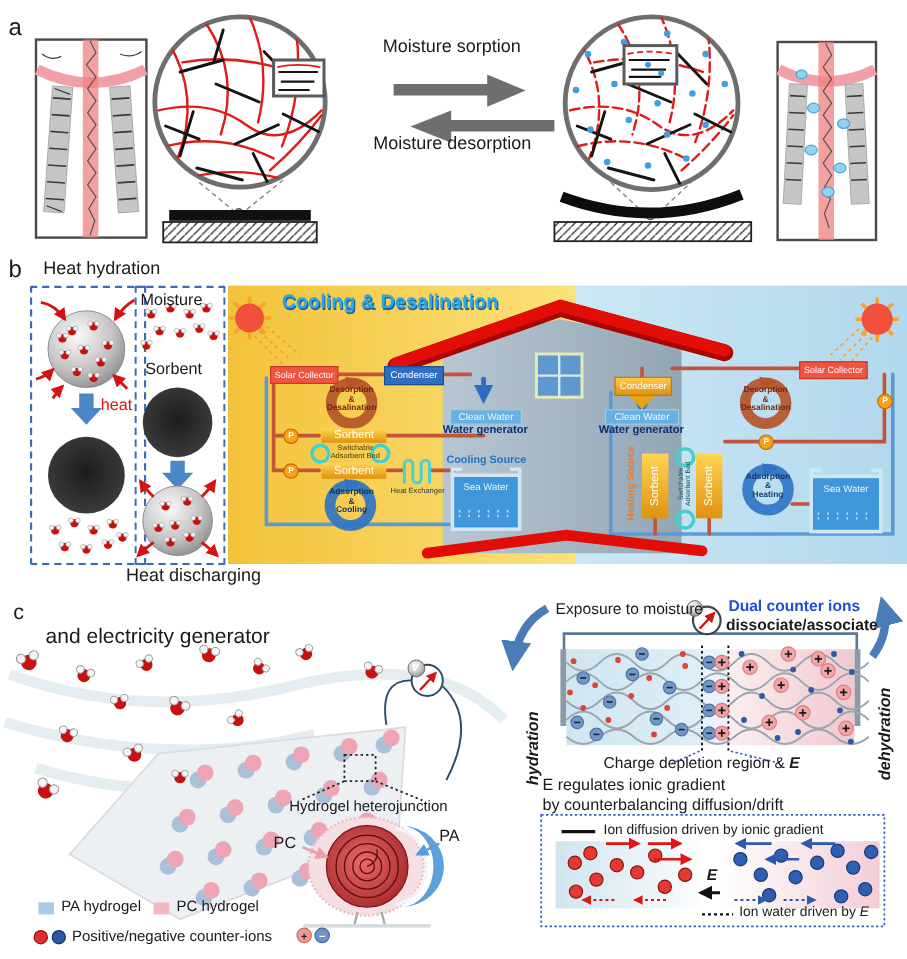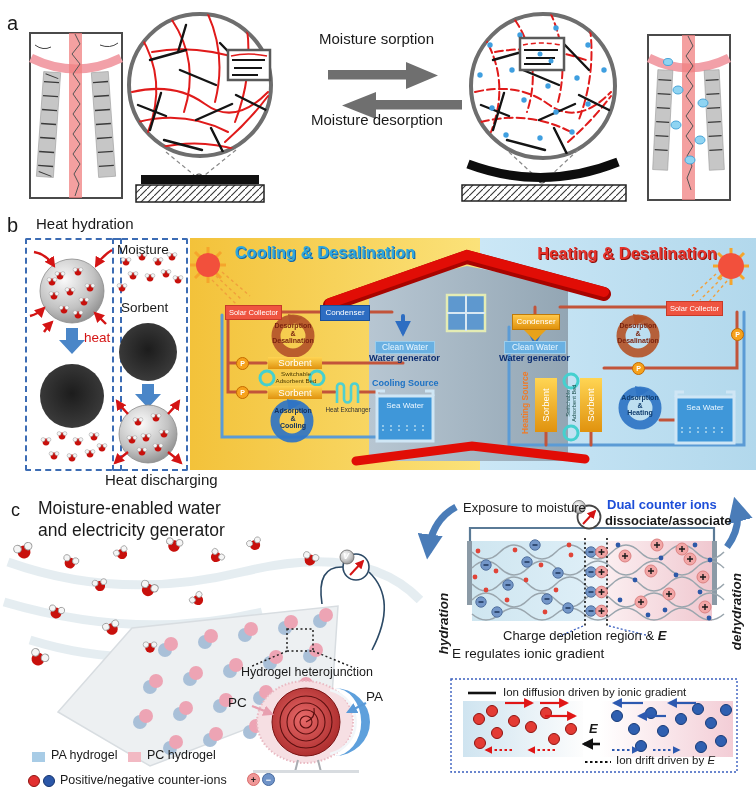--- a/index.html
+++ b/index.html
@@ -384,21 +384,20 @@
 </svg>
 
 <div class="t" style="left:7px;top:214px;font-size:20px;">b</div>
 <div class="t" style="left:36px;top:216px;font-size:15px;">Heat hydration</div>
 <div class="t" style="left:117px;top:242px;font-size:13.5px;">Moisture</div>
 <div class="t" style="left:121px;top:300px;font-size:13.5px;">Sorbent</div>
 <div class="t" style="left:84px;top:330px;font-size:13.5px;color:#d41414;">heat</div>
 <div class="t" style="left:105px;top:472px;font-size:15px;">Heat discharging</div>
 
 <div class="t ctr" style="left:230px;top:243px;width:190px;font-size:16.5px;font-weight:800;color:#2fa7dd;text-shadow:1px 1px 0 #1565a8;">Cooling &amp; Desalination</div>
-<div class="t ctr" style="left:532px;top:244px;width:190px;font-size:16.5px;font-weight:800;color:#e5322a;text-shadow:1px 1px 0 #8f0f0a;">Heating &amp; Desalination</div>
 
 <div class="box" style="left:225px;top:305px;width:55px;height:13px;background:#ef5440;border:1px solid #c83a28;font-size:7.5px;">Solar Collector</div>
 <div class="box" style="left:320px;top:305px;width:48px;height:14px;background:#2d6dc2;border:1px solid #1c4f96;font-size:8px;">Condenser</div>
 <div class="cycletext" style="left:264px;top:322px;width:58px;font-size:7px;color:#7a2410;font-weight:bold;">
   <span>Desorption</span>
   <span>&amp;</span>
   <span>Desalination</span>
 </div>
 <div class="box" style="left:268px;top:357px;width:54px;height:12px;background:linear-gradient(#ffd553,#e0920e);font-size:9.5px;">Sorbent</div>
 <div class="cycletext" style="left:274px;top:371px;width:44px;font-size:6.2px;color:#4a3a00;">
@@ -568,21 +567,20 @@
     </g>
     <path d="M330,690 a34,33 0 0 1 0,64" fill="none" stroke="#f2f6f9" stroke-width="2.5"></path>
     <path d="M298,760 q-2,8 -3,12 M318,760 q2,8 3,12" fill="none" stroke="#a9adb2" stroke-width="2"></path>
     <rect x="253" y="770" width="106" height="3" fill="#d8dce0"></rect>
     <path d="M252,706 L272,714" stroke="#e8a0b0" stroke-width="2.2" fill="none" marker-end="url(#mPink)"></path>
     <path d="M366,703 L348,712" stroke="#5a9ad8" stroke-width="2.2" fill="none" marker-end="url(#mSky)"></path>
   </g>
 </svg>
 
 <div class="t" style="left:11px;top:500px;font-size:18px;">c</div>
-<div class="t" style="left:38px;top:499px;font-size:17.5px;">Moisture-enabled water</div>
 <div class="t" style="left:38px;top:521px;font-size:17.5px;">and electricity generator</div>
 <div class="t" style="left:241px;top:665px;font-size:12.5px;">Hydrogel heterojunction</div>
 <div class="t" style="left:228px;top:695px;font-size:13.5px;">PC</div>
 <div class="t" style="left:366px;top:689px;font-size:13.5px;text-align:right;">PA</div>
 <div class="t" style="left:343px;top:551px;font-size:9px;font-style:italic;color:#fff;font-weight:bold;">V</div>
 
 <div class="swatch" style="left:32px;top:752px;width:13px;height:10px;background:#a8cce6;"></div>
 <div class="t" style="left:51px;top:748px;font-size:12.5px;">PA hydrogel</div>
 <div class="swatch" style="left:128px;top:752px;width:13px;height:10px;background:#f2b9c3;"></div>
 <div class="t" style="left:147px;top:748px;font-size:12.5px;">PC hydrogel</div>
@@ -816,19 +814,20 @@
 <div class="t" style="left:463px;top:501px;font-size:13px;">Exposure to moisture</div>
 
 <div class="t" style="left:607px;top:498px;font-size:13px;font-weight:bold;color:#1d4ed8;">Dual counter ions</div>
 <div class="t" style="left:605px;top:514px;font-size:13px;font-weight:bold;">dissociate/associate</div>
 <div class="t ctr vert" style="left:404px;top:616px;width:80px;font-size:13.5px;font-weight:bold;font-style:italic;">hydration</div>
 <div class="t ctr vert" style="left:689px;top:604px;width:96px;font-size:13.5px;font-weight:bold;font-style:italic;">dehydration</div>
 <div class="t" style="left:503px;top:629px;font-size:13px;">
   <span>Charge depletion region &amp; </span><span style="font-weight:bold;font-style:italic;">E</span>
 </div>
 <div class="t" style="left:452px;top:646px;font-size:13.5px;">E regulates ionic gradient</div>
+<div class="t" style="left:452px;top:663px;font-size:13.5px;">by counterbalancing diffusion/drift</div>
 <div class="t" style="left:503px;top:686px;font-size:11.5px;">Ion diffusion driven by ionic gradient</div>
 <div class="t" style="left:589px;top:722px;font-size:13px;font-weight:bold;font-style:italic;">E</div>
 <div class="t" style="left:616px;top:754px;font-size:11.5px;">
-  <span>Ion drift driven by </span><span style="font-style:italic;">E</span>
+  <span>Ion water driven by </span><span style="font-style:italic;">E</span>
 </div>
 
 </div>
 
 </body></html>

